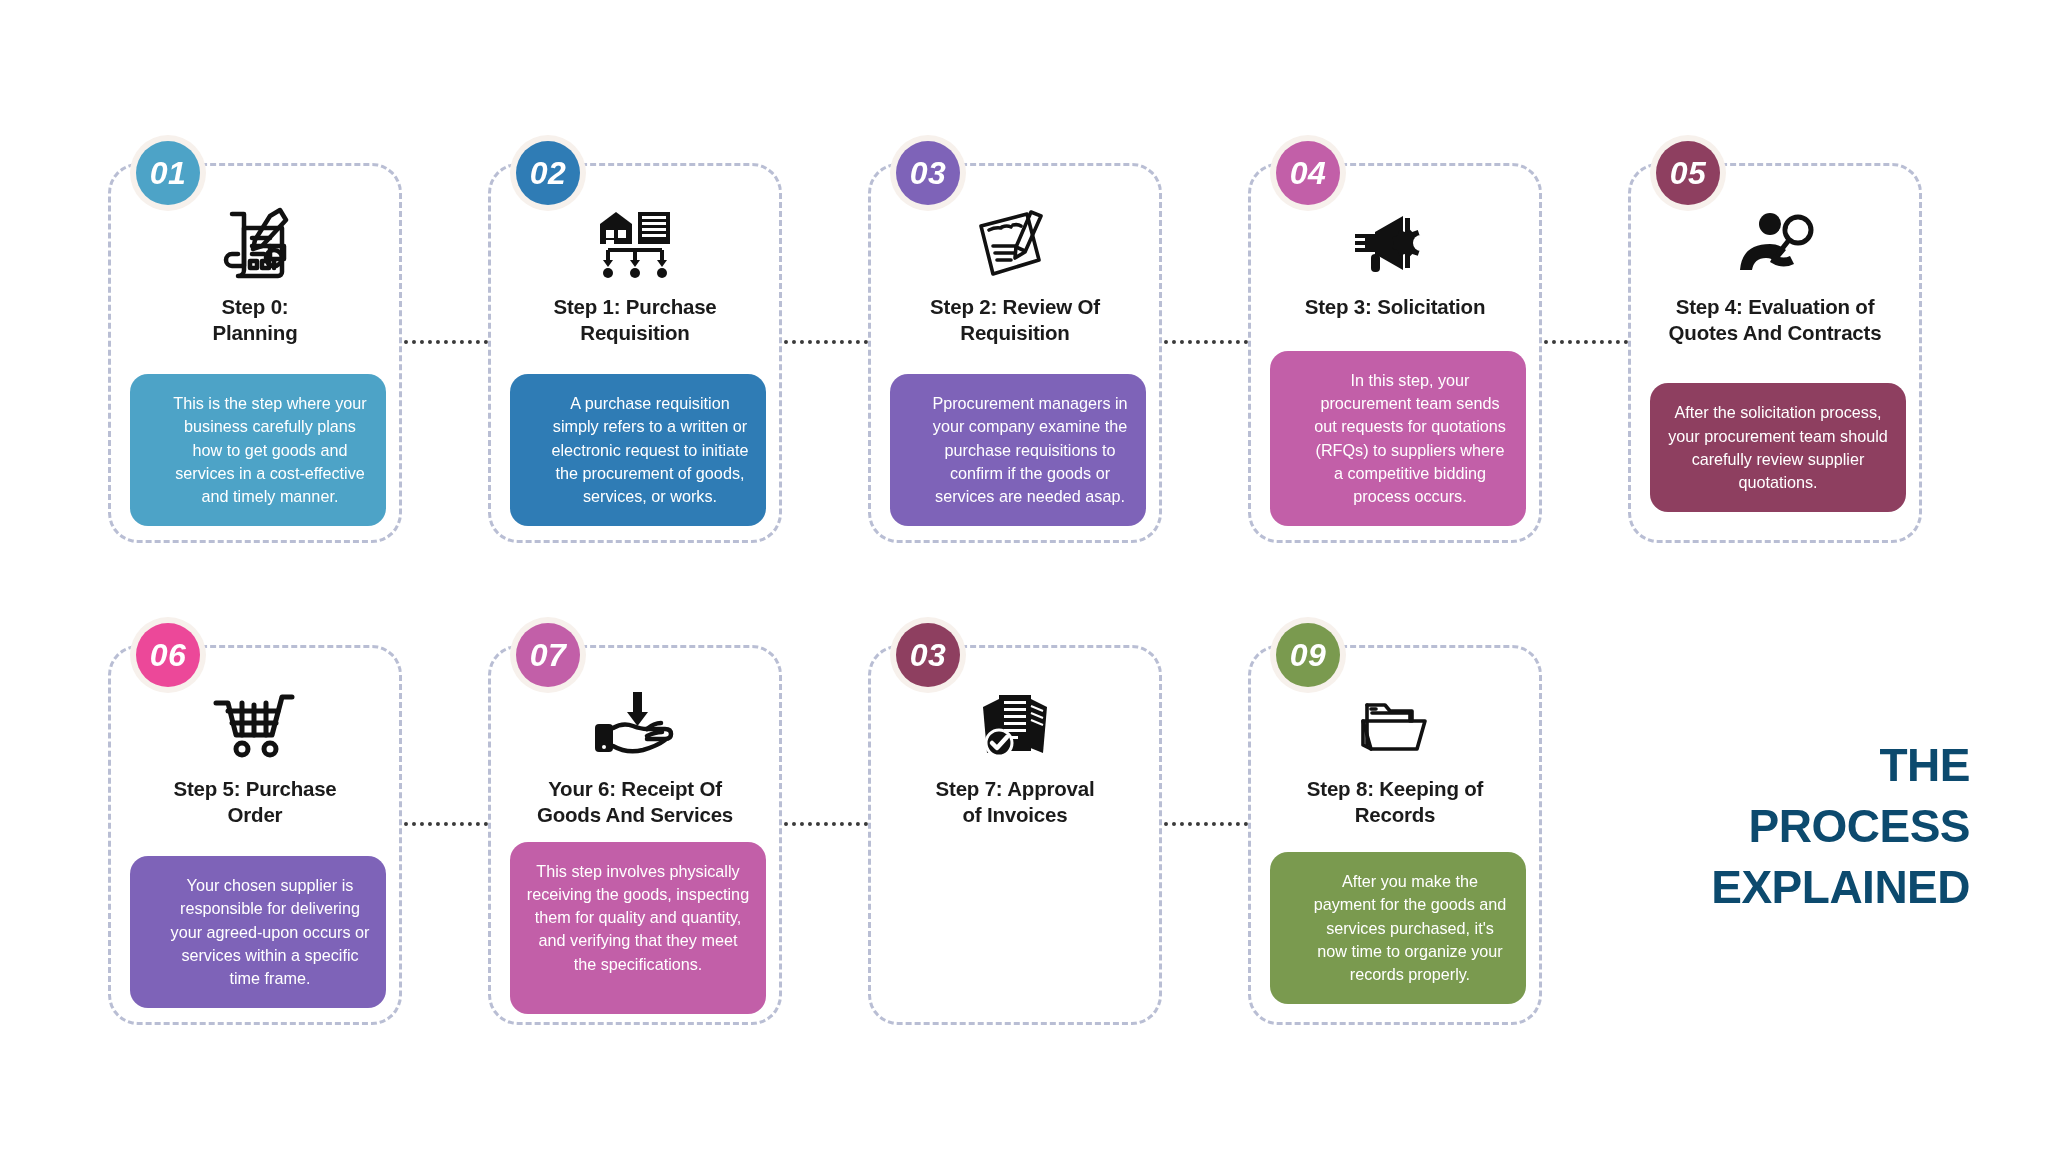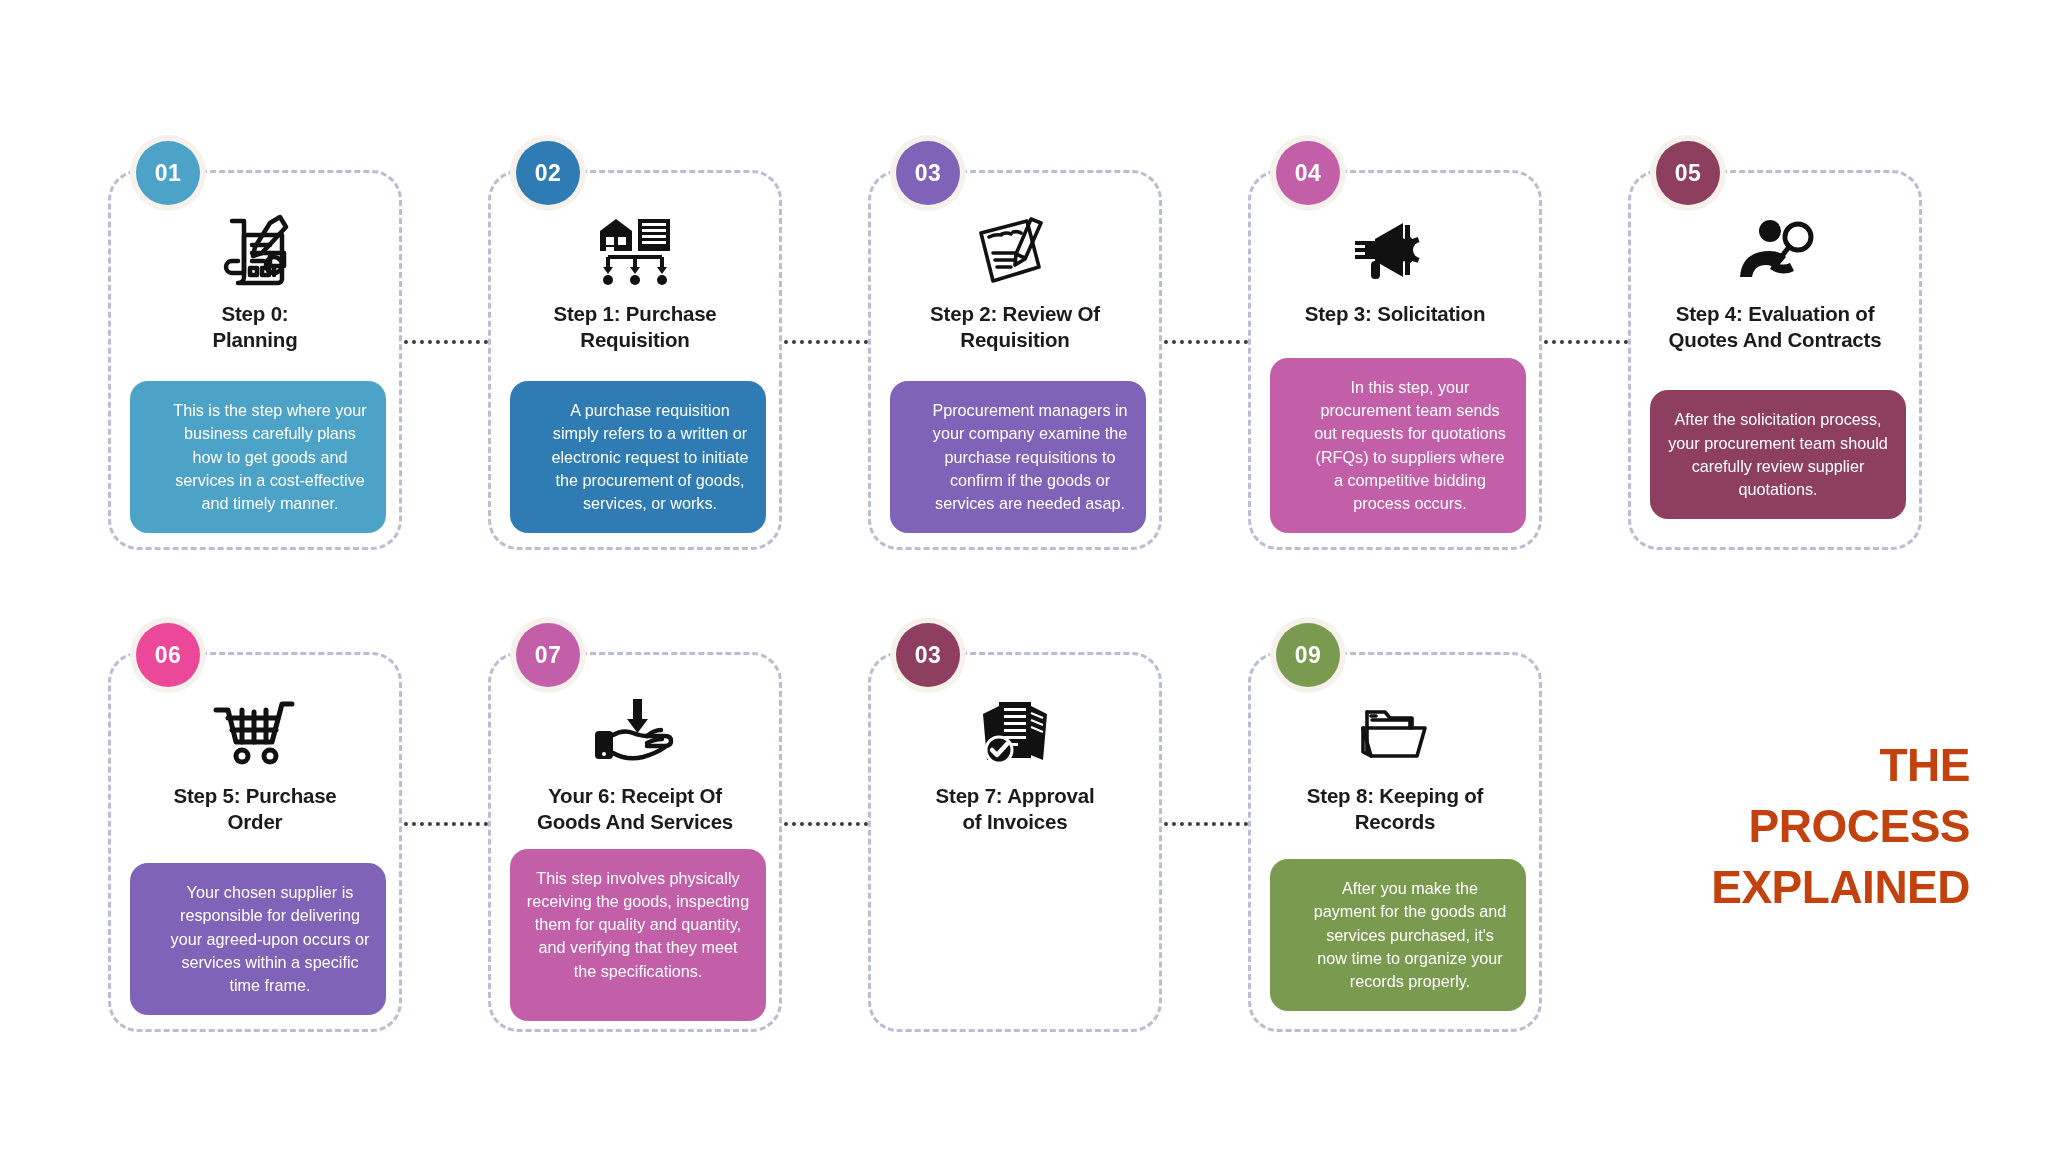--- a/index.html
+++ b/index.html
@@ -37,21 +37,21 @@
   .card-slot{
     position:relative;
     width:296px;
     height:410px;
     margin-right:84px;
   }
   .card-slot:last-child{margin-right:0;}
 
   .card{
     position:absolute;
-    left:0;top:35px;
+    left:0;top:28px;
     width:294px;
     height:380px;
     box-sizing:border-box;
     border:3px dashed #b9bed4;
     border-radius:30px;
     background:#ffffff;
     display:flex;
     flex-direction:column;
     align-items:center;
   }
@@ -67,23 +67,24 @@
     justify-content:center;
     z-index:5;
   }
   .badge{
     width:64px;height:64px;
     border-radius:50%;
     display:flex;
     align-items:center;
     justify-content:center;
     color:#ffffff;
-    font-size:23px;
+    font-size:32px;
     font-weight:bold;
     letter-spacing:0.5px;
+    font-style:italic;
   }
 
   .icon-box{
     margin-top:38px;
     height:78px;
     display:flex;
     align-items:center;
     justify-content:center;
   }
   .icon-box svg{display:block;}
@@ -117,21 +118,21 @@
   
   .headline{
     position:absolute;
     right:78px;
     top:735px;
     width:420px;
     text-align:right;
     font-size:46px;
     font-weight:bold;
     line-height:1.33;
-    color:#c2410c;
+    color:#0c4a6e;
     letter-spacing:-0.5px;
   }
   .headline div{white-space:nowrap;}
 </style>
 </head>
 <body>
 
 <div class="board">
 
   <div class="connector" style="left:404px;top:340px;"></div>

